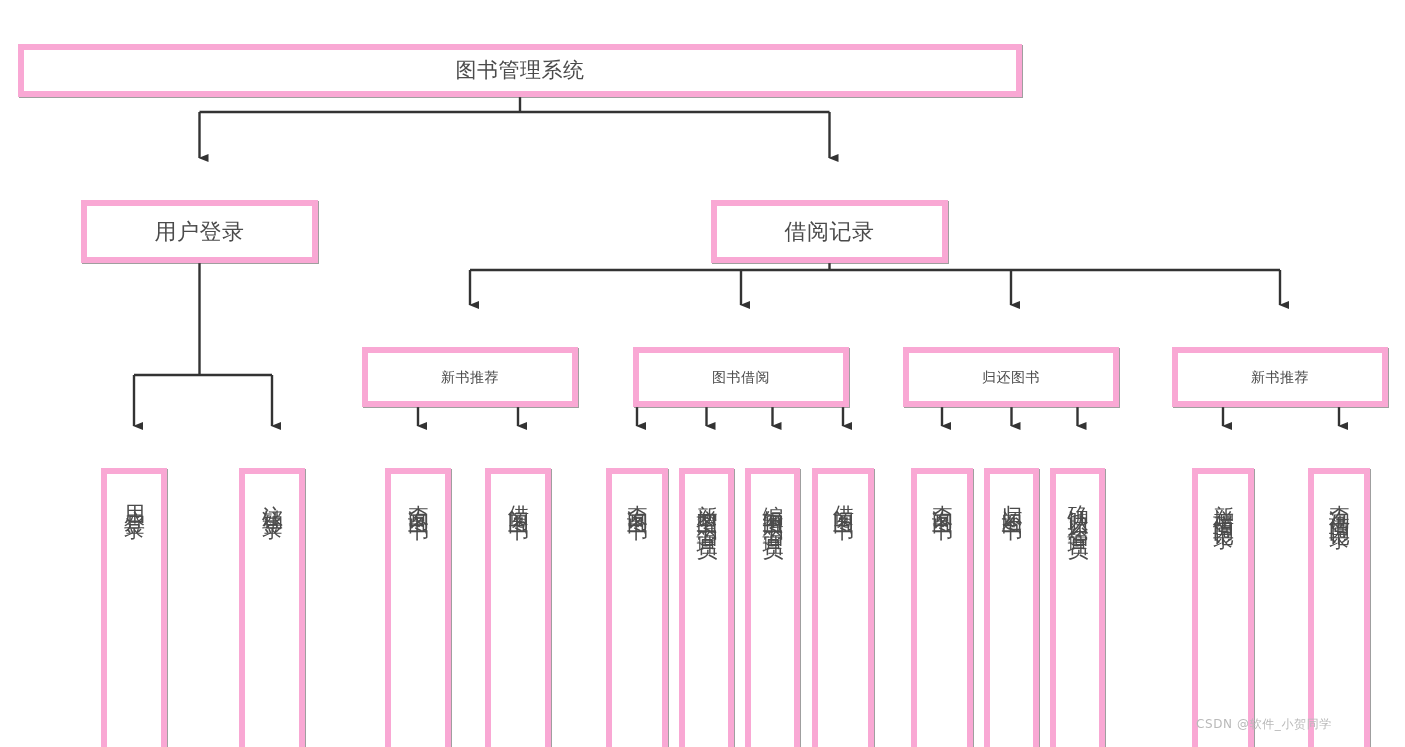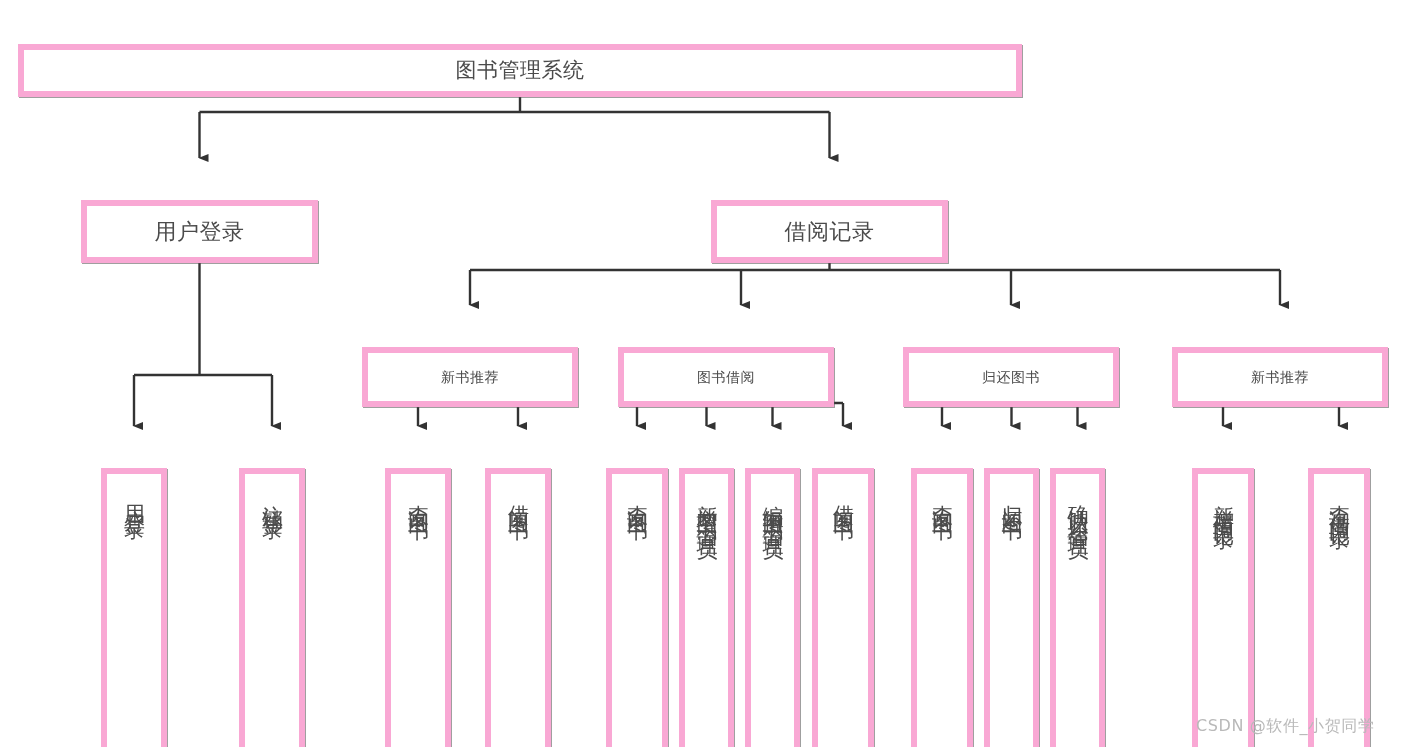--- a/index.html
+++ b/index.html
@@ -55,21 +55,21 @@
     letter-spacing: 5px;
     font-size: 21px;
     line-height: 1;
   }
   .node.lvl1 .label { font-size: 22px; }
   .node.lvl2 .label { font-size: 14px; }
   .node.lvl3 .label { font-size: 21px; }
   .watermark {
     position: absolute;
     color: #b9b9b9;
-    font-size: 16px;
+    font-size: 12px;
     letter-spacing: 0.6px;
     white-space: nowrap;
     user-select: none;
   }
 </style>
 </head>
 <body>
 
 <div id="canvas">
 
@@ -122,21 +122,21 @@
       </div>
       <div class="node lvl1" style="left: 81px; top: 169px; width: 237px; height: 63px;">
         <div class="label">用户登录</div>
       </div>
       <div class="node lvl1" style="left: 711px; top: 169px; width: 237px; height: 63px;">
         <div class="label">借阅记录</div>
       </div>
       <div class="node lvl2" style="left: 362px; top: 316px; width: 216px; height: 60px;">
         <div class="label">新书推荐</div>
       </div>
-      <div class="node lvl2" style="left: 618px; top: 316px; width: 216px; height: 60px;">
+      <div class="node lvl2" style="left: 633px; top: 316px; width: 216px; height: 60px;">
         <div class="label">图书借阅</div>
       </div>
       <div class="node lvl2" style="left: 903px; top: 316px; width: 216px; height: 60px;">
         <div class="label">归还图书</div>
       </div>
       <div class="node lvl2" style="left: 1172px; top: 316px; width: 216px; height: 60px;">
         <div class="label">新书推荐</div>
       </div>
       <div class="node lvl3 vertical" style="left: 101px; top: 437px; width: 66px; height: 298px;">
         <div class="label">用户登录</div>

